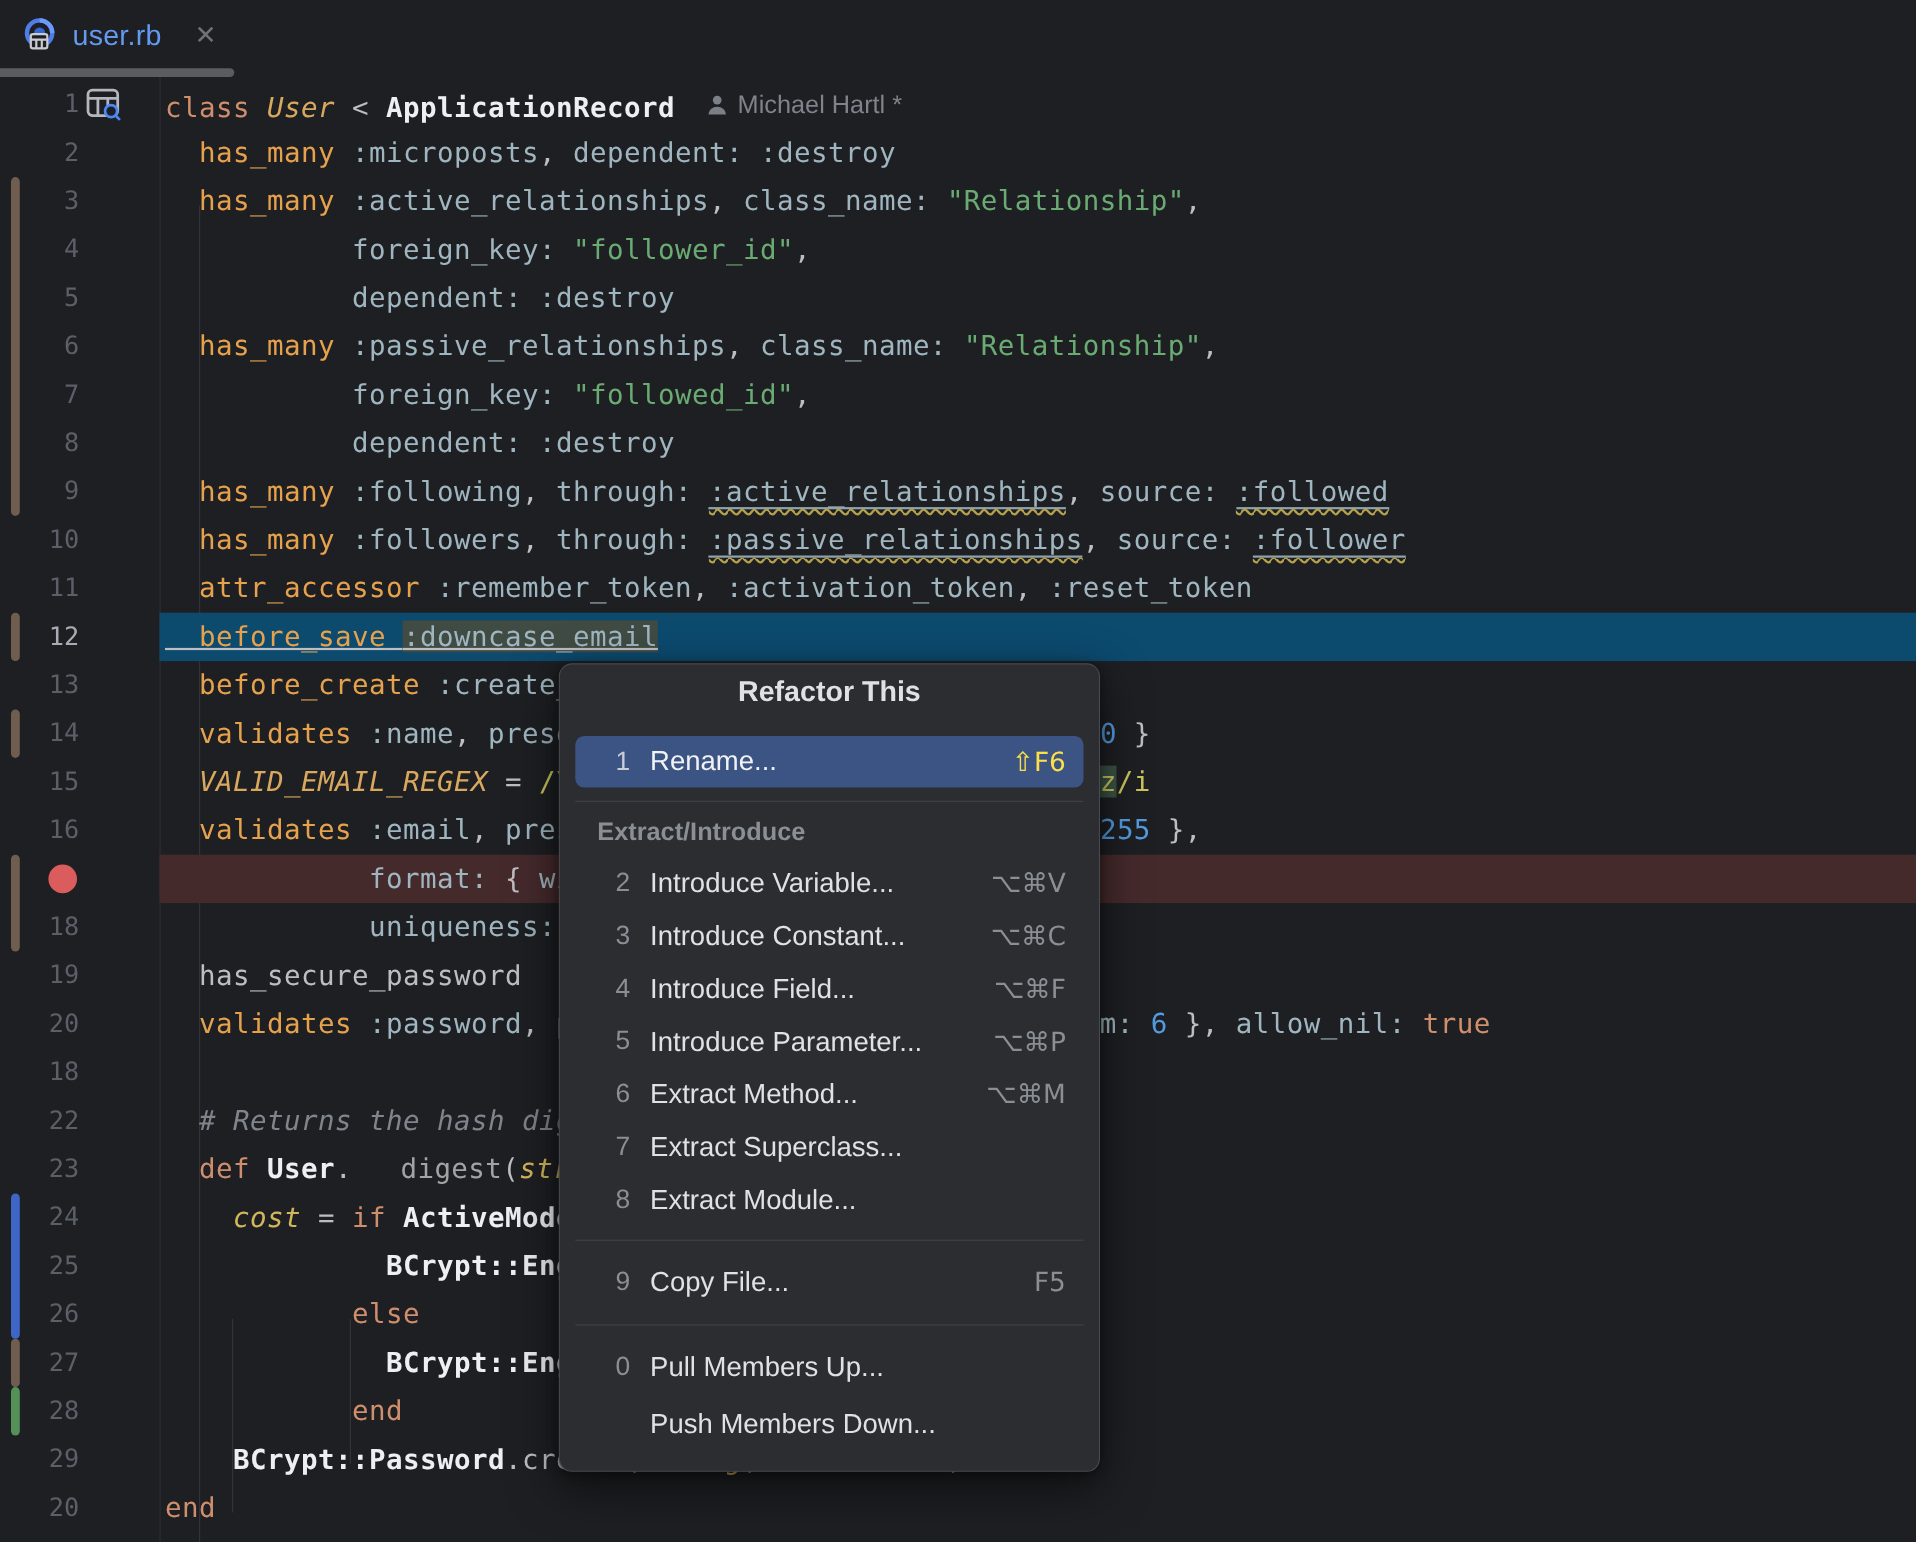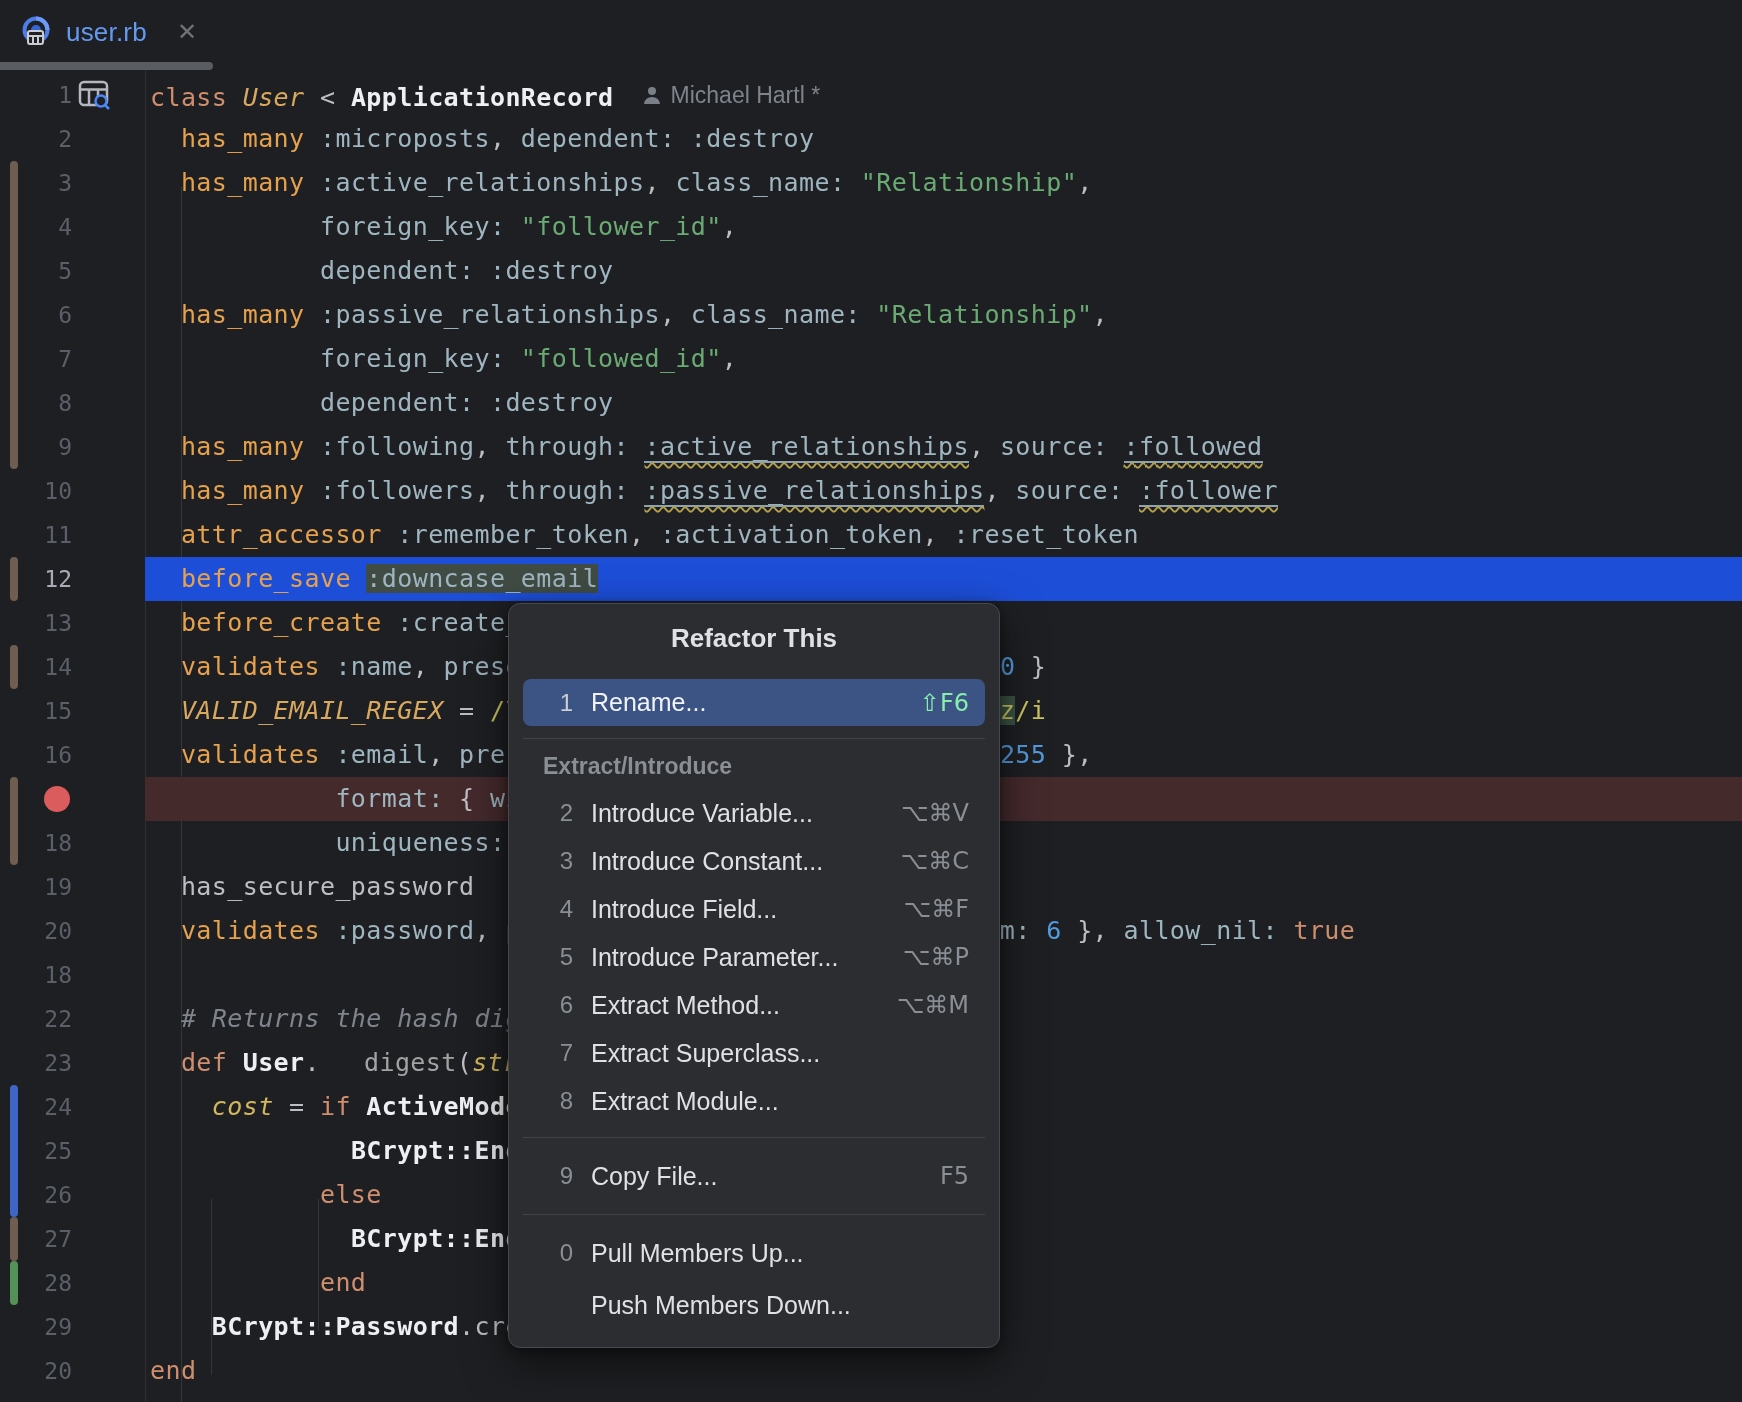--- a/index.html
+++ b/index.html
@@ -18,21 +18,21 @@
   .editor{position:absolute;left:0;top:70px;right:0;bottom:0;padding-top:3px;}
   .gutter-sep{position:absolute;left:145px;top:0;bottom:0;width:1px;background:#2D2F33;}
   .guide{position:absolute;width:1px;background:#33363B;}
   .line{display:flex;height:44px;align-items:center;position:relative;}
   .gut{flex:none;width:145px;height:44px;position:relative;display:flex;align-items:center;}
   .num{position:absolute;right:73px;width:60px;text-align:right;font:23px "DejaVu Sans Mono",monospace;color:#5A5F68;}
   .line.current .num{color:#A8ADB5;}
   .gicon{position:absolute;left:78px;top:7px;}
   .bp{position:absolute;left:44px;top:9px;width:26px;height:26px;border-radius:50%;background:#DB5C5C;}
   .code{flex:1;height:44px;line-height:44px;white-space:pre;font-family:"DejaVu Sans Mono",monospace;font-size:25px;letter-spacing:.4px;color:#BCBEC4;padding-left:5px;}
-  .line.current .code{background:#1d4ed8;}
+  .line.current .code{background:#0c4a6e;text-decoration:underline;}
   .line.bpline .code{background:#452A2C;}
   .changebar{position:absolute;left:10px;width:8px;border-radius:4px;}
 
   
   .t{color:#BCBEC4;}
   .d{color:#E6A14D;}
   .k{color:#CF8E6D;}
   .s{color:#9FB5BF;}
   .g{color:#6AAB73;}
   .n{color:#539BDF;}
@@ -42,29 +42,29 @@
   .m{color:#a3a3a3;margin-left:44px;}
   .p{color:#D2B65C;font-style:italic;}
   .r{color:#C9C55F;}
   .zr{color:#C9C55F;background:#3A5244;}
   .hl{color:#9FB5BF;background:#3F4B43;}
   .u{color:#9FB5BF;border-bottom:2px solid #8FA3AC;text-decoration:underline wavy #B5A14B 2px;text-underline-offset:7px;}
   .inlay{display:inline-flex;align-items:center;gap:9px;margin-left:28px;font-family:"Liberation Sans",sans-serif;font-size:23px;letter-spacing:0;color:#7E838C;vertical-align:1px;}
 
   
   .popup{position:absolute;left:508px;top:603px;width:492px;background:#2B2D30;border:1px solid #47494E;border-radius:12px;box-shadow:0 14px 44px rgba(0,0,0,.55),0 2px 10px rgba(0,0,0,.4);padding-bottom:16px;z-index:5;}
-  .popup-title{margin-top:14px;height:40px;line-height:40px;text-align:center;color:#DFE1E5;font-size:26px;font-weight:bold;margin-bottom:21px;}
+  .popup-title{margin-top:4px;height:40px;line-height:40px;text-align:center;color:#DFE1E5;font-size:26px;font-weight:bold;margin-bottom:21px;}
   .mi{height:48px;display:flex;align-items:center;color:#DFE1E5;font-size:25px;}
   .mi .mnum{flex:none;width:64px;text-align:right;color:#8A8E95;font-size:24px;}
   .mi .mlabel{margin-left:18px;}
   .mi .msc{margin-left:auto;margin-right:30px;color:#8A8E95;font-size:24px;font-family:"DejaVu Sans",sans-serif;}
   .mi.selected{height:47px;margin:0 14px;border-radius:8px;background:#3B5484;}
   .mi.selected .mnum{width:50px;color:#C9CDD4;}
   .mi.selected .mlabel{color:#F0F2F5;}
-  .mi.selected .msc{margin-right:16px;color:#86efac;}
+  .mi.selected .msc{margin-right:16px;color:#fde047;}
   .mi.tail{height:52px;}
   .msep{height:1px;background:#404248;margin:10px 14px;}
   .msep.wide{margin:12px 14px;}
   .mhead{height:30px;line-height:30px;margin:12px 0 8px 34px;color:#8A8E95;font-size:23px;font-weight:bold;}
 </style>
 </head>
 <body>
 
 <div class="app">
 

